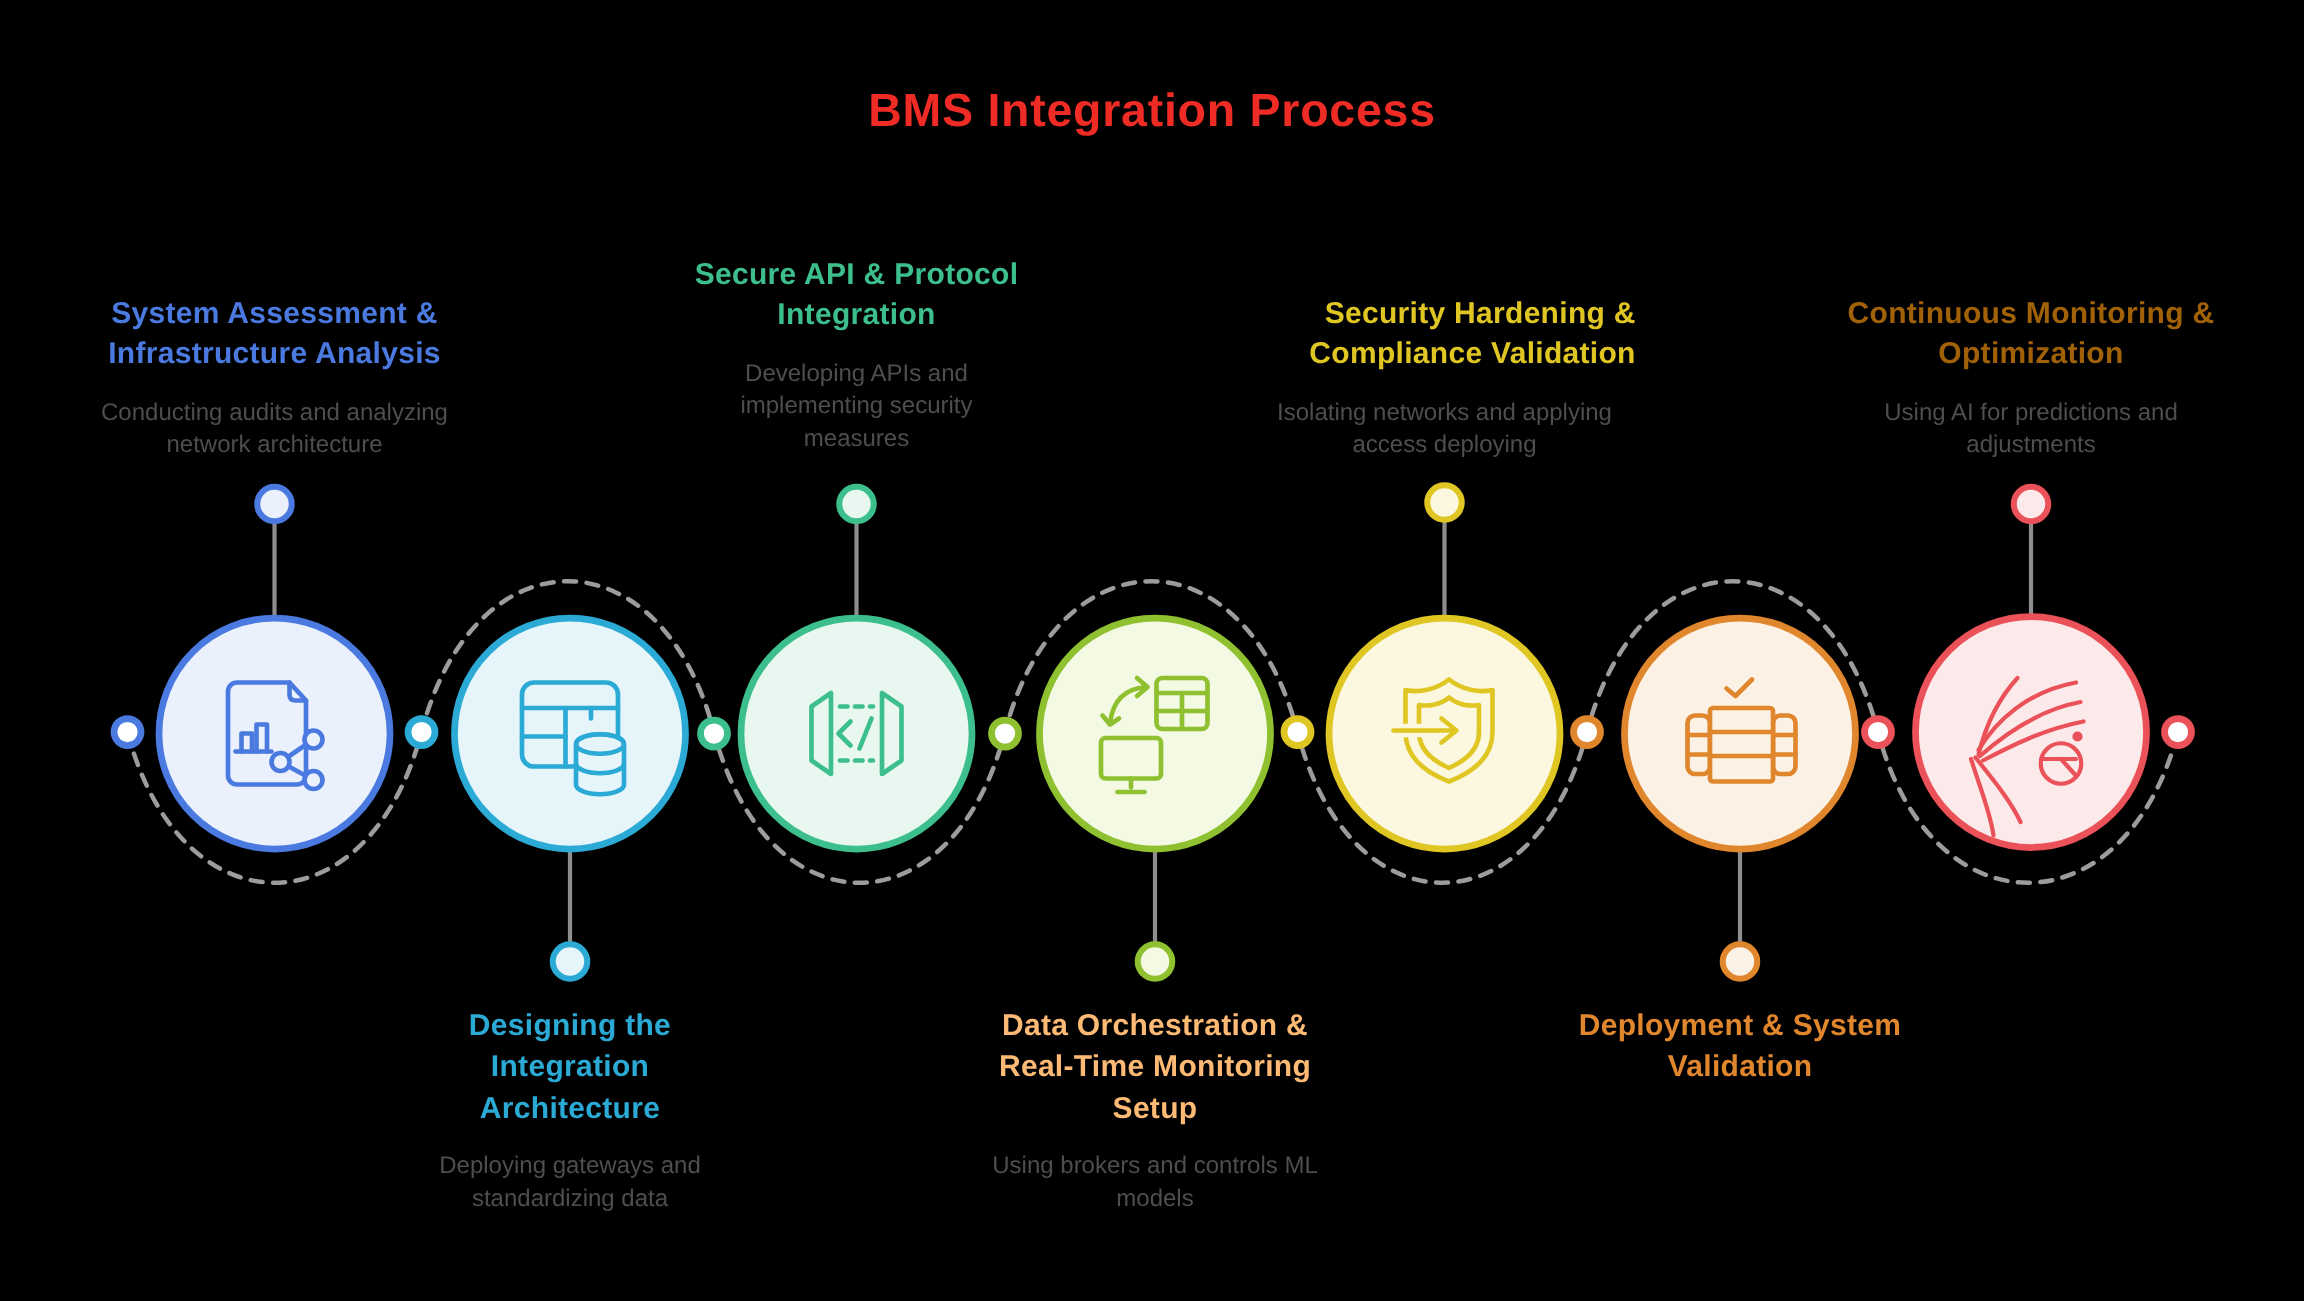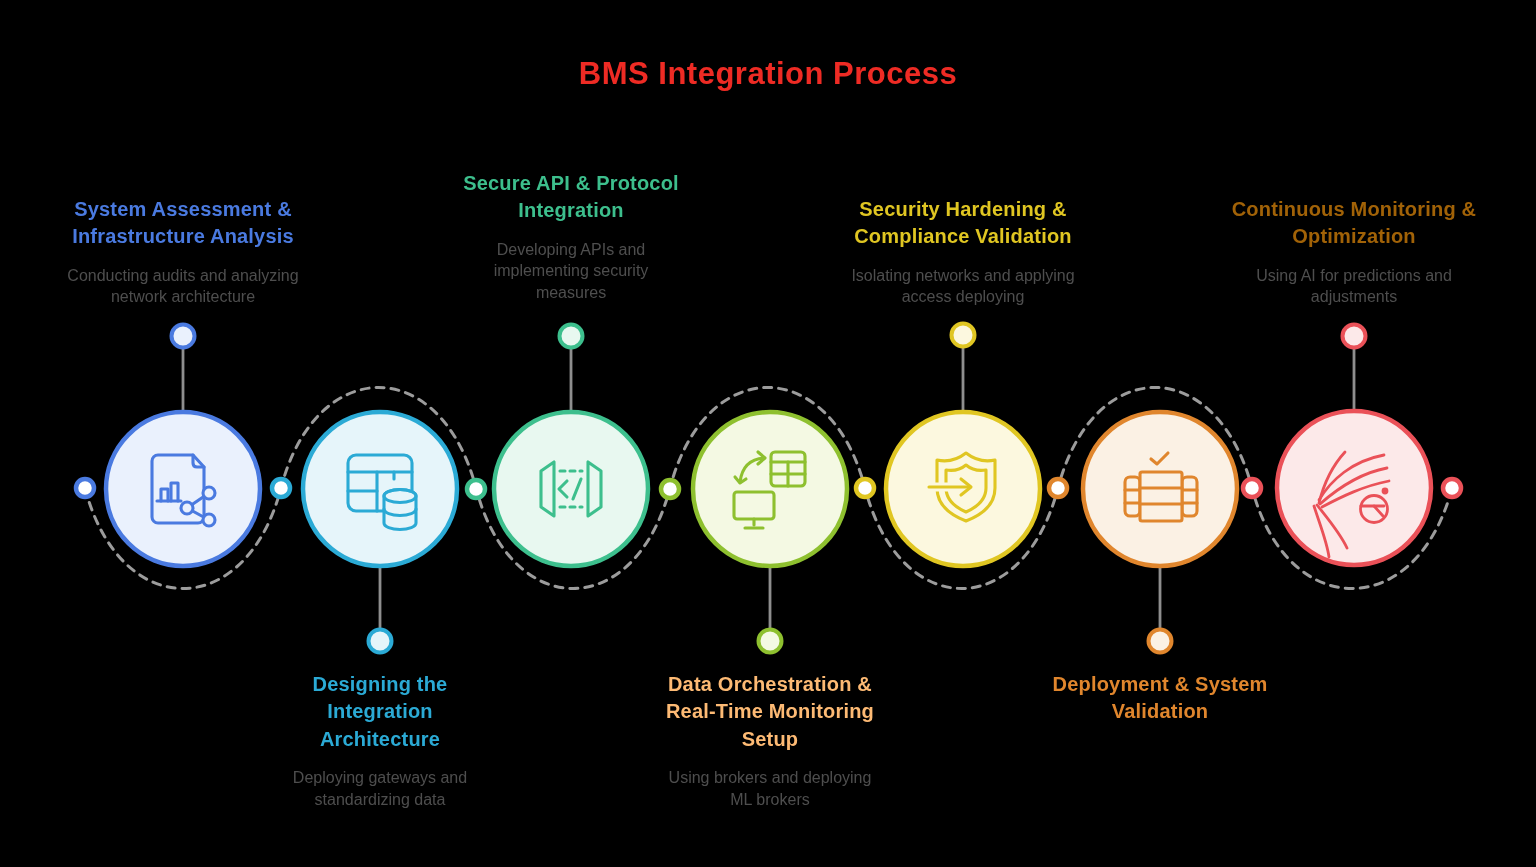--- a/index.html
+++ b/index.html
@@ -151,36 +151,36 @@
     <div class="node-title" style="max-width: 265px; color: rgb(74, 122, 224);">System Assessment &amp; Infrastructure Analysis</div>
     <div class="node-desc" style="max-width: 250px; color: rgb(78, 78, 78);">Conducting audits and analyzing network architecture</div>
   </div>
 
   <div class="label-block" style="left:421px;top:170px;">
     <div class="node-title" style="max-width: 245px; color: rgb(61, 191, 141);">Secure API &amp; Protocol Integration</div>
     <div class="node-desc" style="max-width: 205px; color: rgb(78, 78, 78);">Developing APIs and implementing security measures</div>
   </div>
 
   <div class="label-block" style="left:813px;top:196px;">
-    <div class="node-title" style="max-width: 255px; color: rgb(224, 198, 34);">Security Hardening &amp; Compliance Validation</div>
+    <div class="node-title" style="max-width: 255px; color: rgb(224, 198, 34); text-align: right;">Security Hardening &amp; Compliance Validation</div>
     <div class="node-desc" style="max-width: 255px; color: rgb(78, 78, 78);">Isolating networks and applying access deploying</div>
   </div>
 
   <div class="label-block" style="left:1204px;top:196px;">
     <div class="node-title" style="max-width: 250px; color: #a16207; text-align: center;">Continuous Monitoring &amp; Optimization</div>
     <div class="node-desc" style="max-width: 235px; color: rgb(78, 78, 78);">Using AI for predictions and adjustments</div>
   </div>
 
   <div class="label-block" style="left:230px;top:671px;">
     <div class="node-title" style="max-width: 160px; color: rgb(43, 170, 213);">Designing the Integration Architecture</div>
     <div class="node-desc" style="max-width: 205px; color: rgb(78, 78, 78);">Deploying gateways and standardizing data</div>
   </div>
 
   <div class="label-block" style="left:620px;top:671px;">
     <div class="node-title" style="max-width: 228px; color: #fdba74;">Data Orchestration &amp; Real-Time Monitoring Setup</div>
-    <div class="node-desc" style="max-width: 225px; color: rgb(78, 78, 78);">Using brokers and deploying ML brokers</div>
+    <div class="node-desc" style="max-width: 225px; color: rgb(78, 78, 78);">Using brokers and controls ML models</div>
   </div>
 
   <div class="label-block" style="left:1010px;top:671px;">
     <div class="node-title" style="max-width: 235px; color: rgb(224, 134, 45);">Deployment &amp; System Validation</div>
   </div>
 
 </div>
 
 </body></html>

